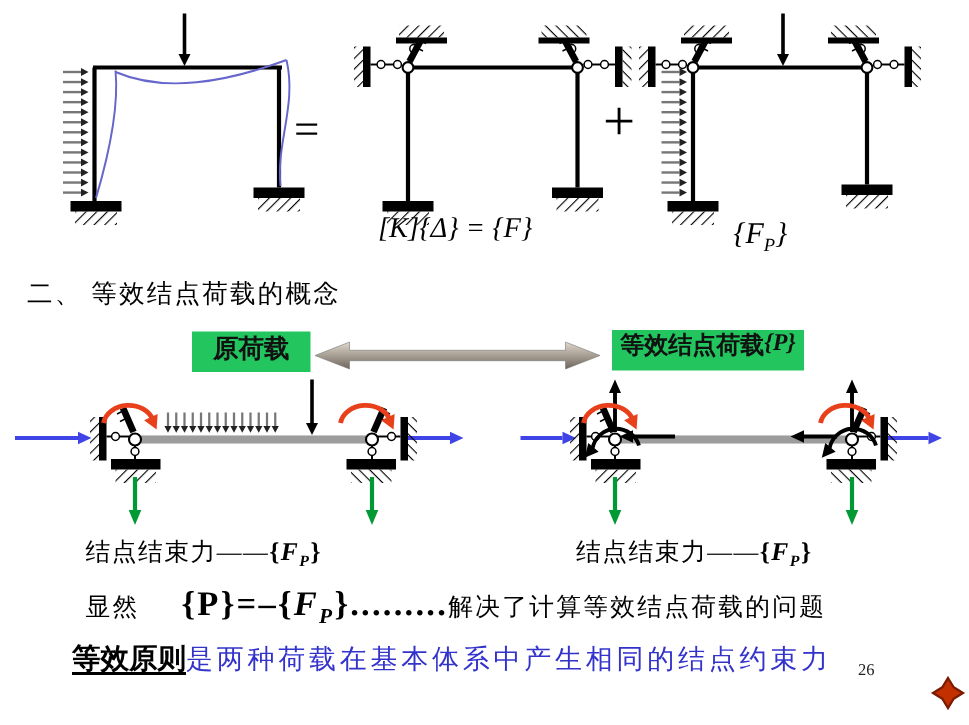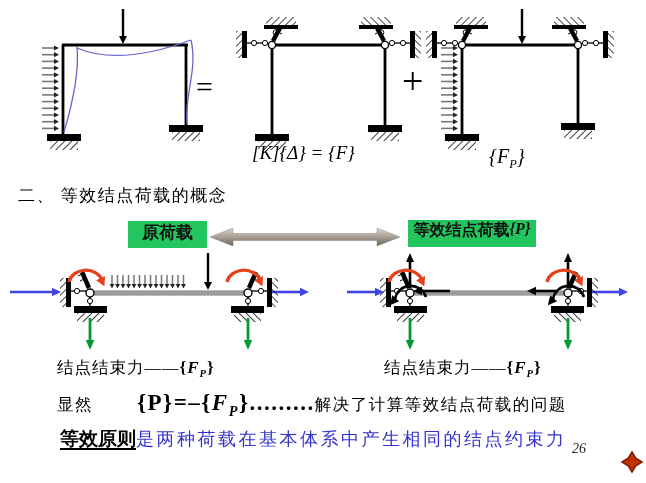--- a/index.html
+++ b/index.html
@@ -9,26 +9,26 @@
   svg{display:block;}
   .math{font-style:italic;font-family:"Liberation Serif","DejaVu Serif",serif;}
   .math sub, .fp sub{font-size:0.62em;font-style:italic;}
   .sign{font-family:"Liberation Serif","DejaVu Serif",serif;line-height:1;}
   .heading{font-size:17px;letter-spacing:1.5px;font-weight:500;text-align:center;}
   .lavender{background:#22c55e;display:flex;align-items:flex-start;justify-content:center;
             font-weight:bold;color:#111;}
   .fp{font-family:"Liberation Serif","DejaVu Serif",serif;font-weight:bold;}
   .fp i{font-style:italic;}
   .bodyline{font-size:16.5px;letter-spacing:1px;white-space:nowrap;}
-  .lead{margin-right:44px;}
+  .lead{margin-right:28px;}
   .principle{white-space:nowrap;}
   .principle .pbold{font-size:19px;font-weight:bold;color:#000;
       text-decoration:underline;text-decoration-thickness:2px;text-underline-offset:3px;}
   .principle .prest{font-size:18px;color:#3333cc;letter-spacing:2.5px;}
-  .pagenum{font-size:14px;color:#222;font-style:italic;}
+  .pagenum{font-size:11px;color:#222;}
 </style>
 </head>
 <body>
 
 <div id="slide">
 
   <svg class="abs" style="left:0;top:0;" width="646" height="483" viewBox="0 0 646 483">
     <defs>
       <pattern id="hat" patternUnits="userSpaceOnUse" width="5" height="5" patternTransform="rotate(45)">
         <line x1="0" y1="0" x2="0" y2="5" stroke="#000" stroke-width="1.5"></line>
@@ -270,19 +270,19 @@
   </div>
 
   <div class="abs bodyline" style="left:384px;top:357px;">
     <span>结点结束力——</span><span class="fp" style="font-size:17px;"><span>{</span><i>F</i><sub>P</sub><span>}</span></span>
   </div>
 
   <div class="abs bodyline" style="left:57px;top:390px;letter-spacing:1.5px;">
     <span class="lead">显然</span><span class="fp" style="font-size:23px;"><span>{P}=–{</span><i>F</i><sub>P</sub><span>}.........</span></span><span>解决了计算等效结点荷载的问题</span>
   </div>
 
-  <div class="abs principle" style="left:60px;top:426px;">
+  <div class="abs principle" style="left:48px;top:426px;">
     <span class="pbold">等效原则</span><span class="prest">是两种荷载在基本体系中产生相同的结点约束力</span>
   </div>
 
   <div class="abs pagenum" style="left:572px;top:441px;">26</div>
 
 </div>
 
 </body></html>

